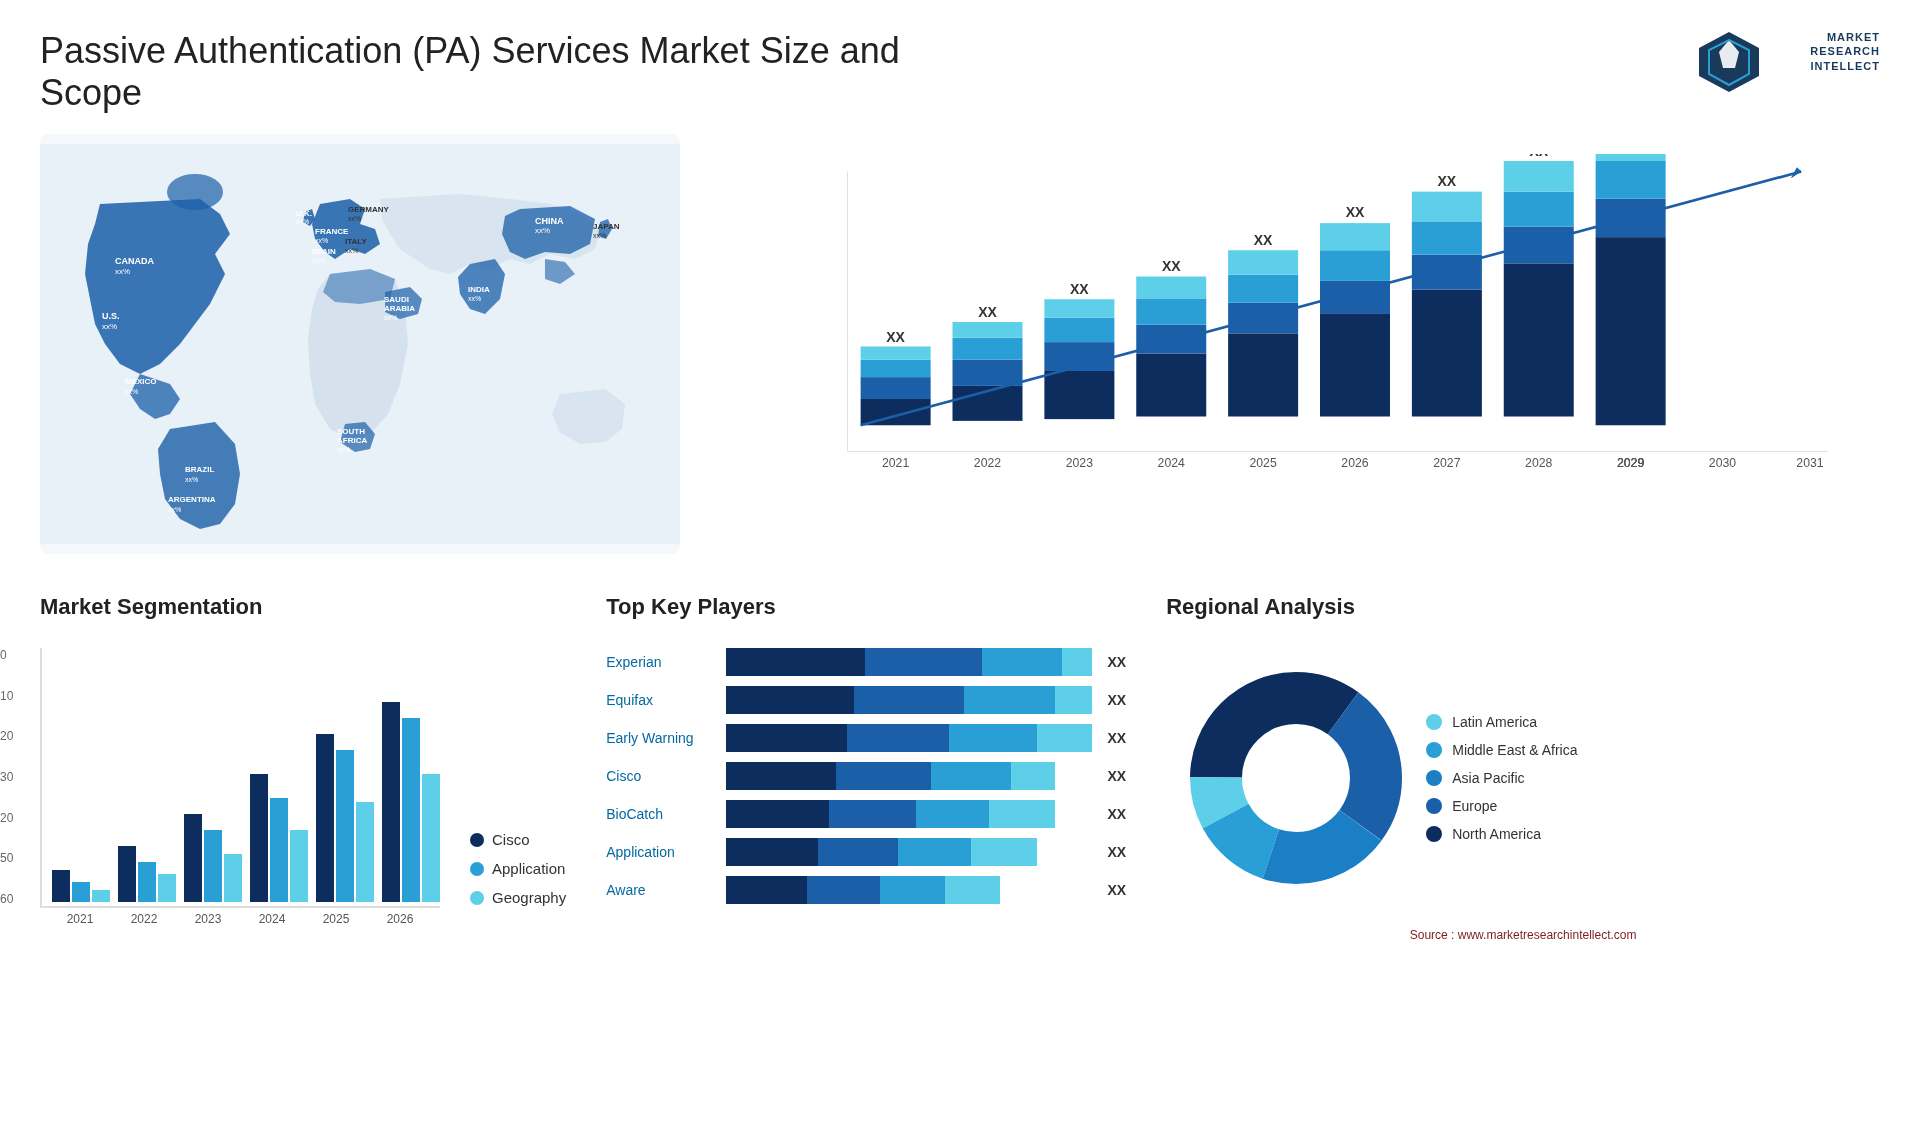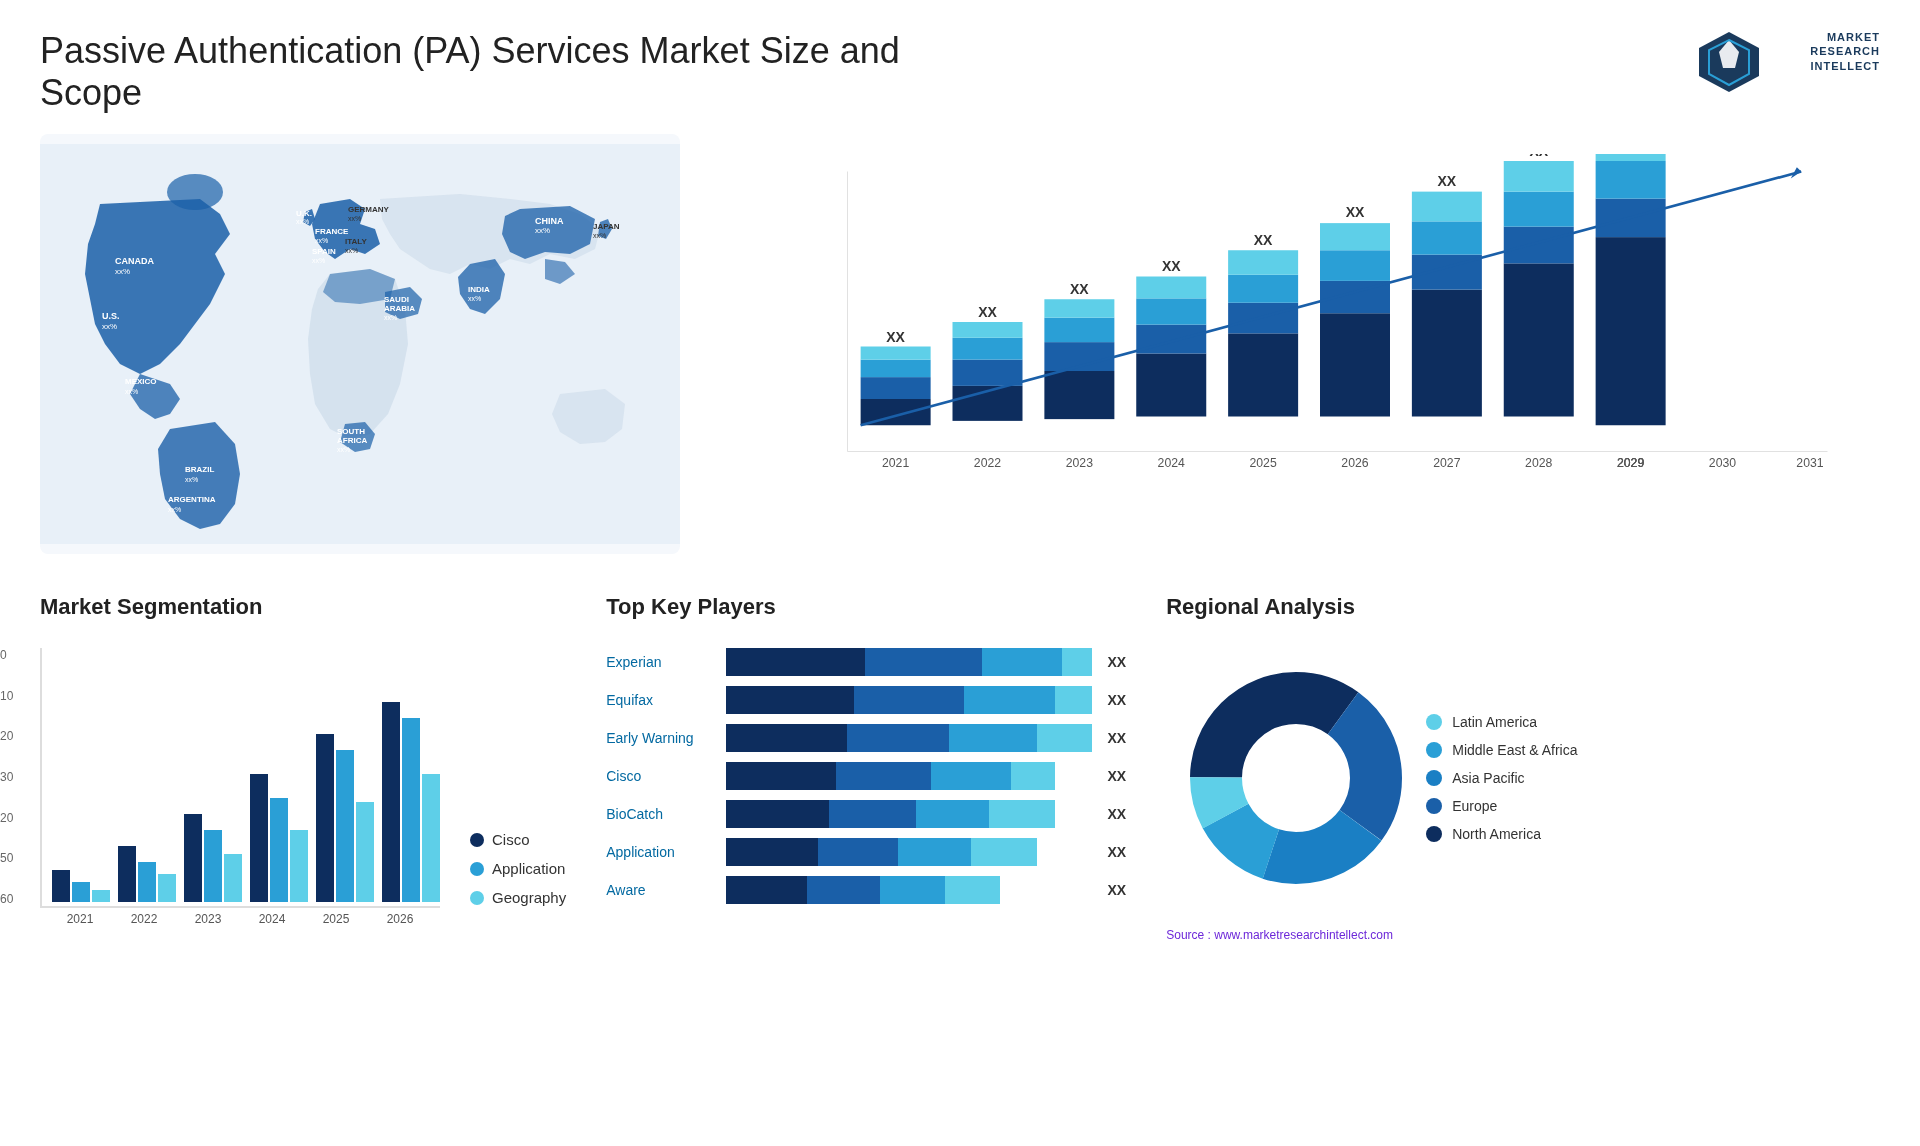--- a/index.html
+++ b/index.html
@@ -220,23 +220,23 @@
       color: #333;
     }
     .reg-legend-dot {
       width: 16px;
       height: 16px;
       border-radius: 50%;
       flex-shrink: 0;
     }
 
     .source-text {
-      text-align: left;
+      text-align: center;
       font-size: 12px;
-      color: #6d28d9;
+      color: #7f1d1d;
       margin-top: 20px;
     }
 
     .seg-yaxis-wrap {
       position: relative;
     }
   </style>
 </head>
 <body>
 

